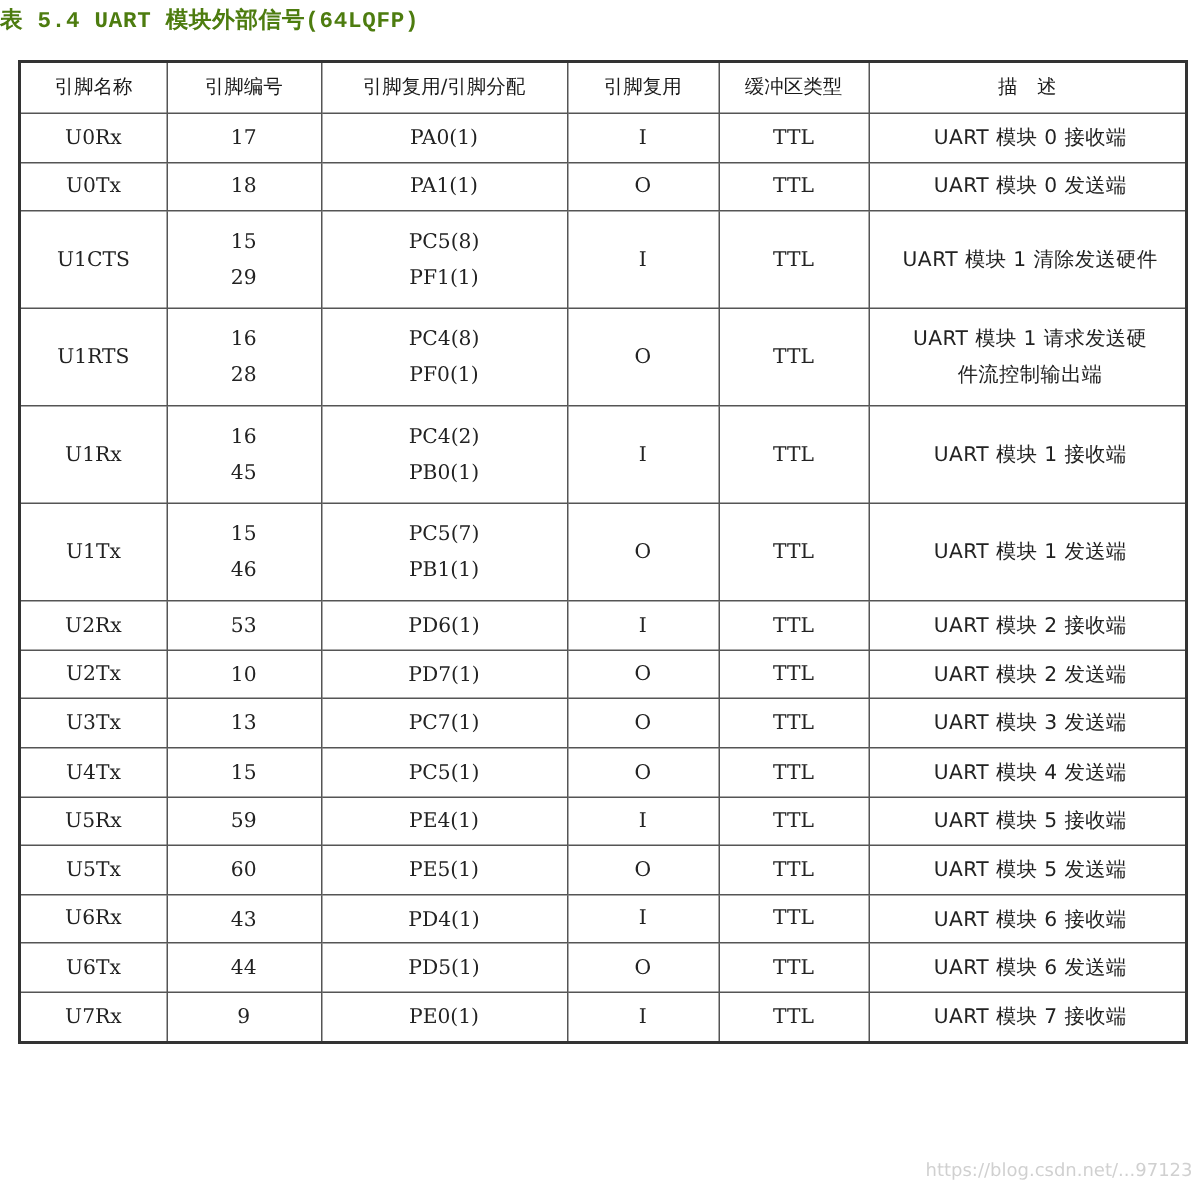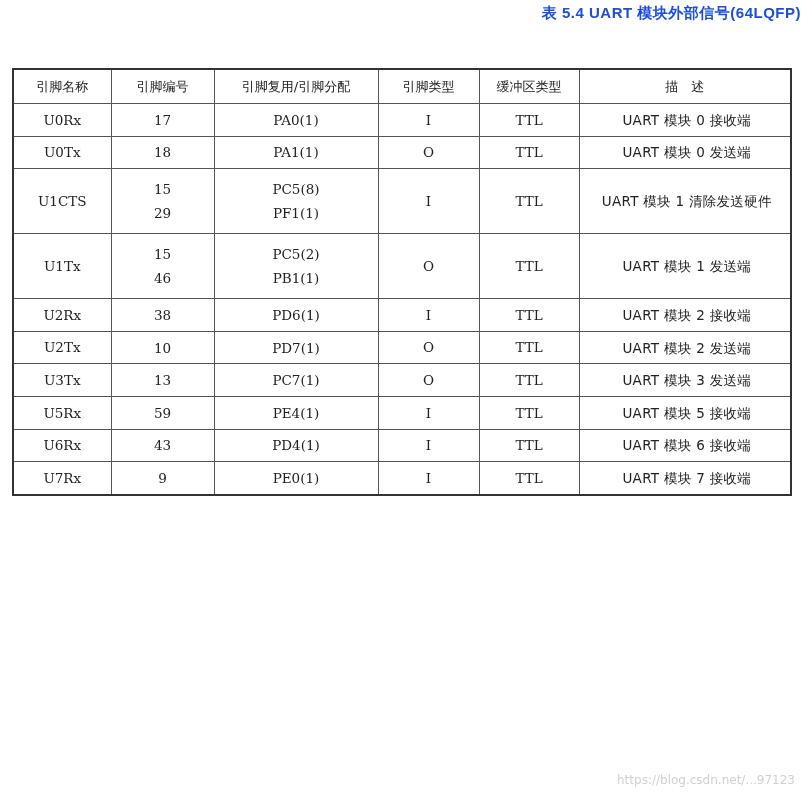--- a/index.html
+++ b/index.html
@@ -13,36 +13,35 @@
       position: relative;
       overflow: hidden;
       font-family: "DejaVu Serif", "Liberation Serif", serif;
       color: #222;
     }
     .caption {
       position: absolute;
       top: 4px;
       left: 0;
       width: 801px;
-      text-align: right;
-      font-family: Liberation Sans, sans-serif;
+      text-align: left;
+      font-family: Liberation Mono, monospace;
       font-weight: bold;
       font-size: 15px;
       letter-spacing: 0.5px;
-      color: #1d4ed8;
+      color: #4d7c0f;
     }
     table.signals {
       position: absolute;
       top: 40px;
       left: 12px;
       width: 778px;
       border-collapse: collapse;
       table-layout: fixed;
       border: 2px solid #333;
-      margin-top: 28px;
     }
     table.signals th,
     table.signals td {
       border: 1px solid #555;
       text-align: center;
       vertical-align: middle;
       padding: 0;
       font-size: 13.5px;
       line-height: 1.2;
     }
@@ -101,21 +100,21 @@
     <col style="width:164px">
     <col style="width:101px">
     <col style="width:100px">
     <col style="width:212px">
   </colgroup>
   <thead>
     <tr>
       <th>引脚名称</th>
       <th>引脚编号</th>
       <th>引脚复用/引脚分配</th>
-      <th>引脚类型</th>
+      <th>引脚复用</th>
       <th>缓冲区类型</th>
       <th>描　述</th>
     </tr>
   </thead>
   <tbody id="tbody">
 
   <tr class="single">
         <td class="name">U0Rx</td>
         <td class="stack">
           <span>17</span>
@@ -153,39 +152,72 @@
           <span>PC5(8)</span>
           <span>PF1(1)</span>
         </td>
         <td>I</td>
         <td>TTL</td>
         <td class="desc">
           <span class="desc-line">UART 模块 1 清除发送硬件</span>
         </td>
       </tr>
       <tr class="double">
+        <td class="name">U1RTS</td>
+        <td class="stack">
+          <span>16</span>
+          <span>28</span>
+        </td>
+        <td class="stack">
+          <span>PC4(8)</span>
+          <span>PF0(1)</span>
+        </td>
+        <td>O</td>
+        <td>TTL</td>
+        <td class="desc">
+          <span class="desc-line">UART 模块 1 请求发送硬</span>
+          <span class="desc-line">件流控制输出端</span>
+        </td>
+      </tr>
+      <tr class="double">
+        <td class="name">U1Rx</td>
+        <td class="stack">
+          <span>16</span>
+          <span>45</span>
+        </td>
+        <td class="stack">
+          <span>PC4(2)</span>
+          <span>PB0(1)</span>
+        </td>
+        <td>I</td>
+        <td>TTL</td>
+        <td class="desc">
+          <span class="desc-line">UART 模块 1 接收端</span>
+        </td>
+      </tr>
+      <tr class="double">
         <td class="name">U1Tx</td>
         <td class="stack">
           <span>15</span>
           <span>46</span>
         </td>
         <td class="stack">
-          <span>PC5(2)</span>
+          <span>PC5(7)</span>
           <span>PB1(1)</span>
         </td>
         <td>O</td>
         <td>TTL</td>
         <td class="desc">
           <span class="desc-line">UART 模块 1 发送端</span>
         </td>
       </tr>
       <tr class="single">
         <td class="name">U2Rx</td>
         <td class="stack">
-          <span>38</span>
+          <span>53</span>
         </td>
         <td class="stack">
           <span>PD6(1)</span>
         </td>
         <td>I</td>
         <td>TTL</td>
         <td class="desc">
           <span class="desc-line">UART 模块 2 接收端</span>
         </td>
       </tr>
@@ -211,45 +243,87 @@
         <td class="stack">
           <span>PC7(1)</span>
         </td>
         <td>O</td>
         <td>TTL</td>
         <td class="desc">
           <span class="desc-line">UART 模块 3 发送端</span>
         </td>
       </tr>
       <tr class="single">
+        <td class="name">U4Tx</td>
+        <td class="stack">
+          <span>15</span>
+        </td>
+        <td class="stack">
+          <span>PC5(1)</span>
+        </td>
+        <td>O</td>
+        <td>TTL</td>
+        <td class="desc">
+          <span class="desc-line">UART 模块 4 发送端</span>
+        </td>
+      </tr>
+      <tr class="single">
         <td class="name">U5Rx</td>
         <td class="stack">
           <span>59</span>
         </td>
         <td class="stack">
           <span>PE4(1)</span>
         </td>
         <td>I</td>
         <td>TTL</td>
         <td class="desc">
           <span class="desc-line">UART 模块 5 接收端</span>
         </td>
       </tr>
       <tr class="single">
+        <td class="name">U5Tx</td>
+        <td class="stack">
+          <span>60</span>
+        </td>
+        <td class="stack">
+          <span>PE5(1)</span>
+        </td>
+        <td>O</td>
+        <td>TTL</td>
+        <td class="desc">
+          <span class="desc-line">UART 模块 5 发送端</span>
+        </td>
+      </tr>
+      <tr class="single">
         <td class="name">U6Rx</td>
         <td class="stack">
           <span>43</span>
         </td>
         <td class="stack">
           <span>PD4(1)</span>
         </td>
         <td>I</td>
         <td>TTL</td>
         <td class="desc">
           <span class="desc-line">UART 模块 6 接收端</span>
+        </td>
+      </tr>
+      <tr class="single">
+        <td class="name">U6Tx</td>
+        <td class="stack">
+          <span>44</span>
+        </td>
+        <td class="stack">
+          <span>PD5(1)</span>
+        </td>
+        <td>O</td>
+        <td>TTL</td>
+        <td class="desc">
+          <span class="desc-line">UART 模块 6 发送端</span>
         </td>
       </tr>
       <tr class="single">
         <td class="name">U7Rx</td>
         <td class="stack">
           <span>9</span>
         </td>
         <td class="stack">
           <span>PE0(1)</span>
         </td>

